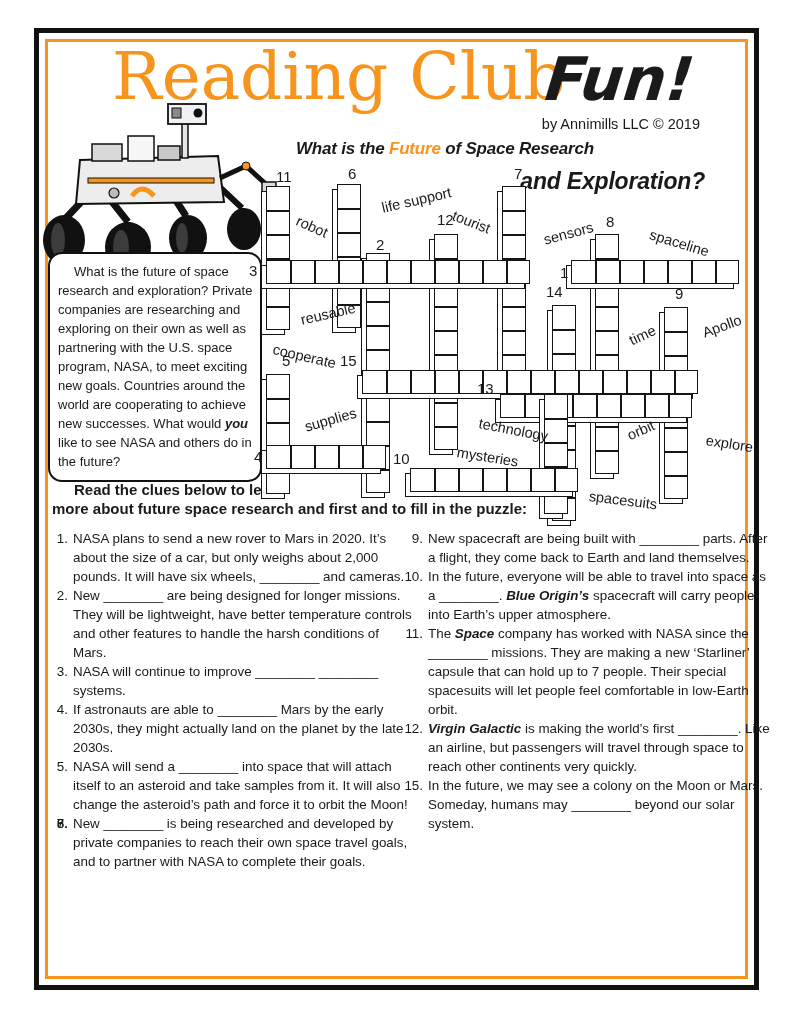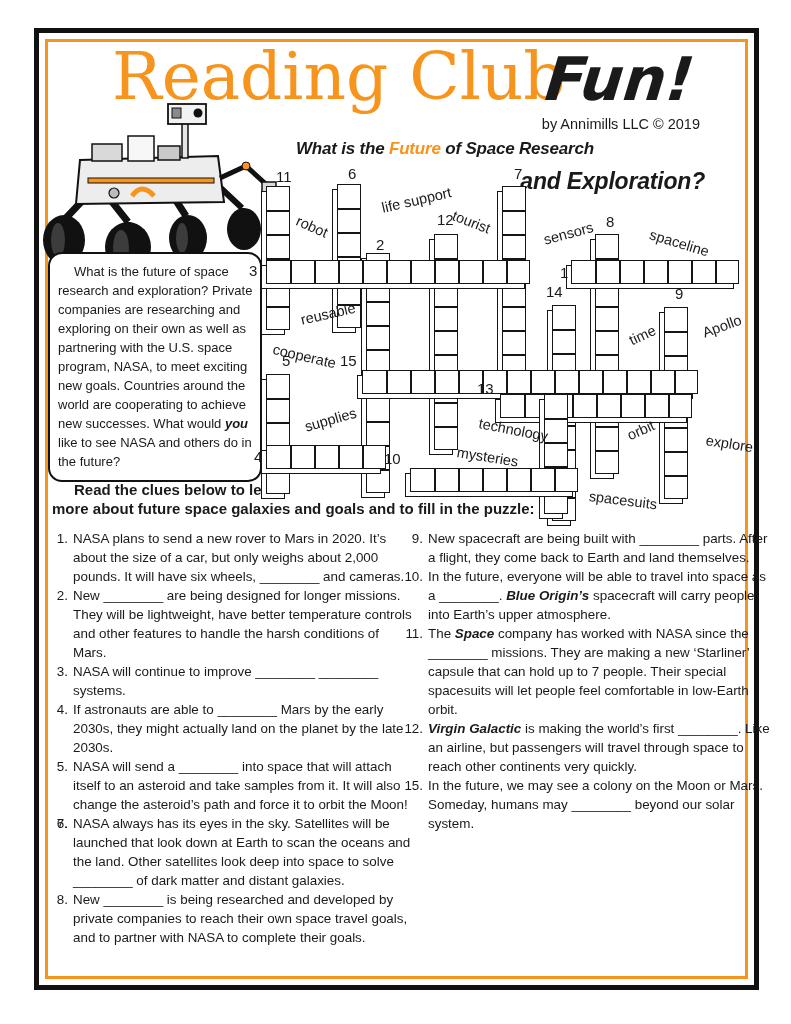--- a/index.html
+++ b/index.html
@@ -85,21 +85,21 @@
     <ellipse cx="22" cy="140" rx="7" ry="17" fill="#3c3c3c"></ellipse>
     <ellipse cx="85" cy="147" rx="8" ry="17" fill="#3c3c3c"></ellipse>
     <ellipse cx="146" cy="138" rx="6" ry="15" fill="#3c3c3c"></ellipse>
   </svg>
 
   <div class="intro-box">
     <p><span>What is the future of space research and exploration? Private companies are researching and exploring on their own as well as partnering with the U.S. space program, NASA, to meet exciting new goals. Countries around the world are cooperating to achieve new successes. What would </span><span class="i">you</span><span> like to see NASA and others do in the future?</span></p>
   </div>
 
   <div class="instr1">Read the clues below to learn</div>
-  <div class="instr2">more about future space galaxies and goals and to fill in the puzzle:</div>
+  <div class="instr2">more about future space research and first and to fill in the puzzle:</div>
 
   <div class="puzzle" id="puzzle">
       <div class="ledge" style="left: 261px; top: 191px; width: 24px; height: 144px;"></div>
       <div class="run" style="left: 266px; top: 186px; width: 24px; height: 144px;">
         <div class="divline" style="top: 23px; left: 0px; height: 1.6px; width: 100%;"></div>
         <div class="divline" style="top: 47px; left: 0px; height: 1.6px; width: 100%;"></div>
         <div class="divline" style="top: 71px; left: 0px; height: 1.6px; width: 100%;"></div>
         <div class="divline" style="top: 95px; left: 0px; height: 1.6px; width: 100%;"></div>
         <div class="divline" style="top: 119px; left: 0px; height: 1.6px; width: 100%;"></div>
       </div>
@@ -263,21 +263,21 @@
       <span class="gnum" style="left: 376px; top: 237px;">2</span>
       <span class="gnum" style="left: 249px; top: 263px;">3</span>
       <span class="gnum" style="left: 606px; top: 214px;">8</span>
       <span class="gnum" style="left: 560px; top: 265px;">1</span>
       <span class="gnum" style="left: 546px; top: 284px;">14</span>
       <span class="gnum" style="left: 675px; top: 286px;">9</span>
       <span class="gnum" style="left: 282px; top: 353px;">5</span>
       <span class="gnum" style="left: 340px; top: 353px;">15</span>
       <span class="gnum" style="left: 477px; top: 381px;">13</span>
       <span class="gnum" style="left: 254px; top: 449px;">4</span>
-      <span class="gnum" style="left: 384px; top: 451px;">10</span>
+      <span class="gnum" style="left: 393px; top: 451px;">10</span>
       <span class="wlabel" style="left: 297px; top: 212px; transform: rotate(24deg);">robot</span>
       <span class="wlabel" style="left: 382px; top: 200px; transform: rotate(-13deg);">life support</span>
       <span class="wlabel" style="left: 453px; top: 207px; transform: rotate(21deg);">tourist</span>
       <span class="wlabel" style="left: 544px; top: 232px; transform: rotate(-15deg);">sensors</span>
       <span class="wlabel" style="left: 650px; top: 226px; transform: rotate(17deg);">spaceline</span>
       <span class="wlabel" style="left: 301px; top: 312px; transform: rotate(-13deg);">reusable</span>
       <span class="wlabel" style="left: 273px; top: 341px; transform: rotate(13deg);">cooperate</span>
       <span class="wlabel" style="left: 630px; top: 333px; transform: rotate(-25deg);">time</span>
       <span class="wlabel" style="left: 703px; top: 325px; transform: rotate(-20deg);">Apollo</span>
       <span class="wlabel" style="left: 305px; top: 419px; transform: rotate(-16deg);">supplies</span>
@@ -288,21 +288,21 @@
       <span class="wlabel" style="left: 589px; top: 488px; transform: rotate(7deg);">spacesuits</span>
     </div>
 
   <div class="clues clues-left" id="clues-left">
       <div class="clue"><span class="cnum">1.</span><span>NASA plans to send a new rover to Mars in 2020. It’s about the size of a car, but only weighs about 2,000 pounds. It will have six wheels, ________ and cameras.</span></div>
       <div class="clue"><span class="cnum">2.</span><span>New ________ are being designed for longer missions. They will be lightweight, have better temperature controls and other features to handle the harsh conditions of Mars.</span></div>
       <div class="clue"><span class="cnum">3.</span><span>NASA will continue to improve ________  ________ systems.</span></div>
       <div class="clue"><span class="cnum">4.</span><span>If astronauts are able to ________ Mars by the early 2030s, they might actually land on the planet by the late 2030s.</span></div>
       <div class="clue"><span class="cnum">5.</span><span>NASA will send a ________ into space that will attach itself to an asteroid and take samples from it. It will also change the asteroid’s path and force it to orbit the Moon!</span></div>
       <div class="clue"><span class="cnum">6.</span></div>
-      <div class="clue"><span class="cnum">7.</span><span>NASA always has its eyes in the sky. Satellites will be launched that look down at Earth to scan the oceans and the land. Other satellites look deep into space to solve ________ of dark matter and distant galaxies.</span></div>
+      <div class="clue"><span class="cnum">7.</span></div>
       <div class="clue"><span class="cnum">8.</span><span>New ________ is being researched and developed by private companies to reach their own space travel goals, and to partner with NASA to complete their goals.</span></div>
     </div>
   <div class="clues clues-right" id="clues-right">
       <div class="clue"><span class="cnum">9.</span><span>New spacecraft are being built with ________ parts. After a flight, they come back to Earth and land themselves.</span></div>
       <div class="clue"><span class="cnum">10.</span><span>In the future, everyone will be able to travel into space as a ________.  </span><span class="i">Blue Origin’s</span><span> spacecraft will carry people into Earth’s upper atmosphere.</span></div>
       <div class="clue"><span class="cnum">11.</span><span>The </span><span class="i">Space</span><span> company has worked with NASA since the ________ missions. They are making a new ‘Starliner’ capsule that can hold up to 7 people. Their special spacesuits will let people feel comfortable in low-Earth orbit.</span></div>
       <div class="clue"><span class="cnum">12.</span><span class="i">Virgin Galactic</span><span> is making the world’s first ________. Like an airline, but passengers will travel through space to reach other continents very quickly.</span></div>
       <div class="clue"><span class="cnum">15.</span><span>In the future, we may see a colony on the Moon or Mars. Someday, humans may ________ beyond our solar system.</span></div>
     </div>
 </div>

